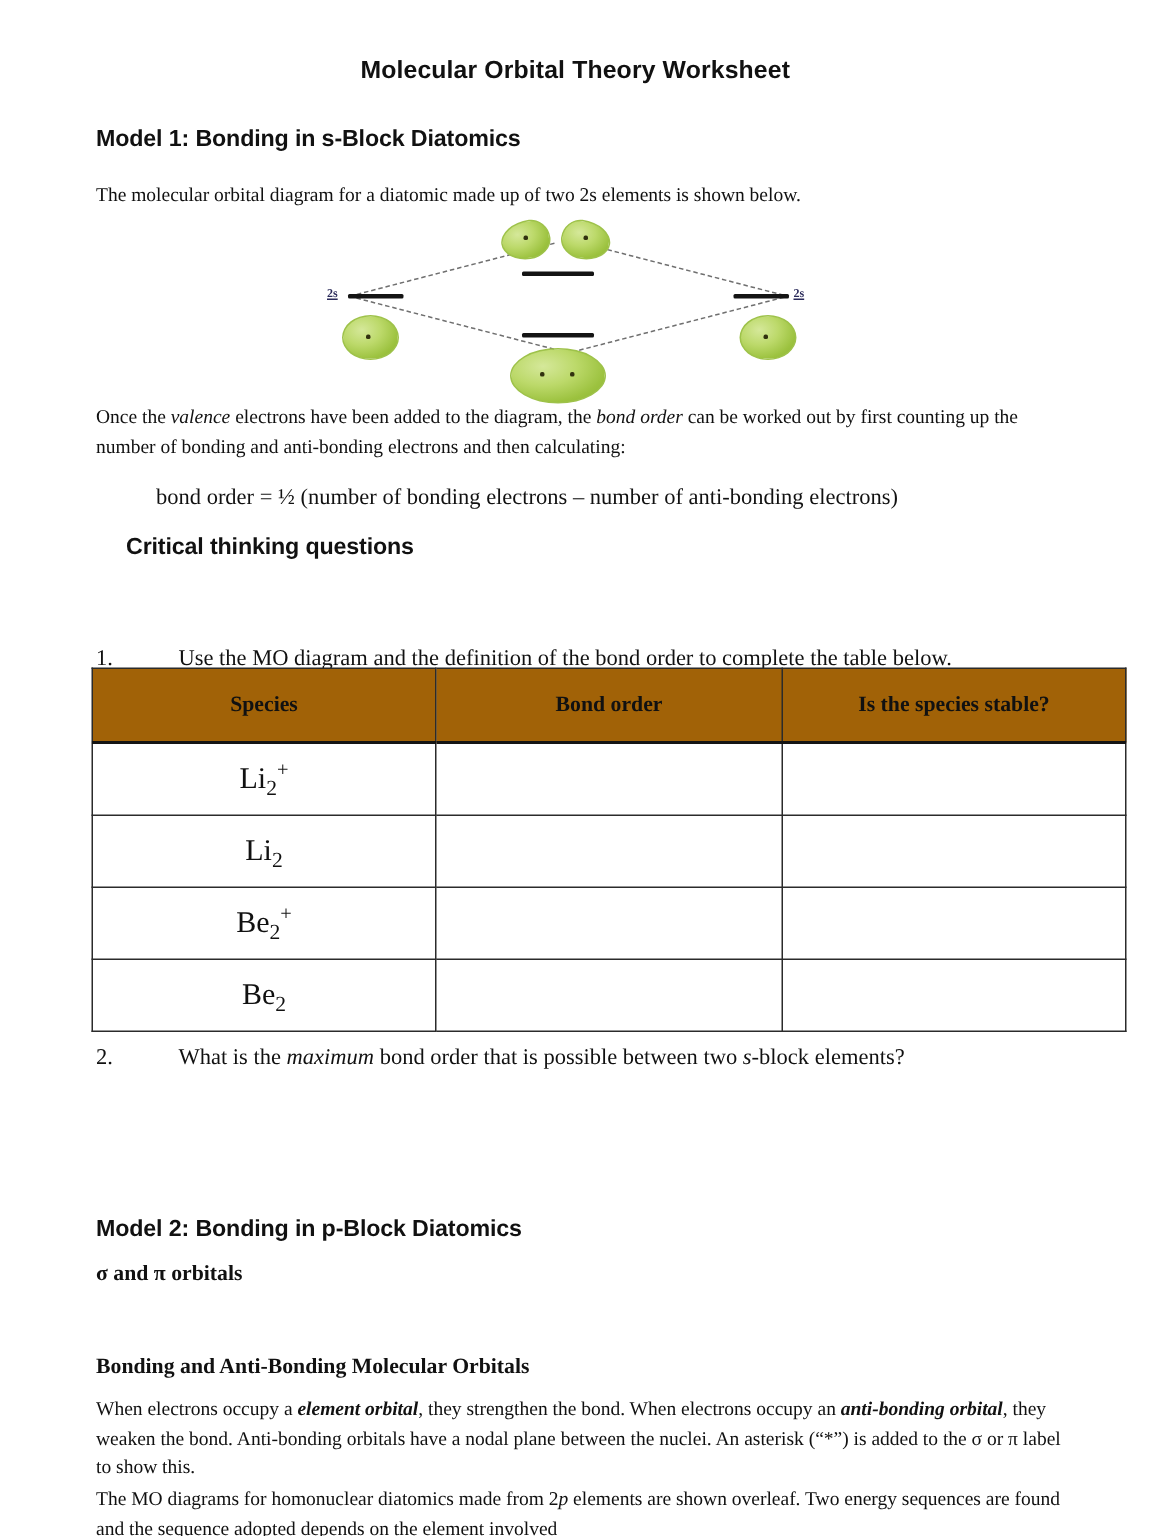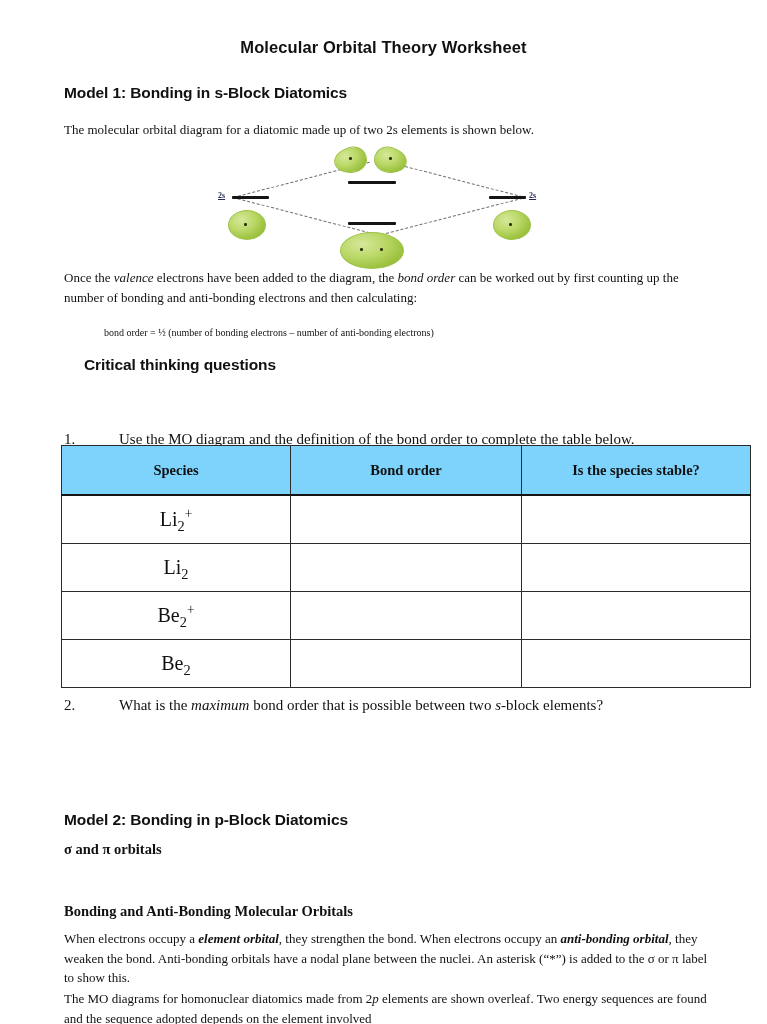--- a/index.html
+++ b/index.html
@@ -62,21 +62,21 @@
     position: absolute;
     left: 64px;
     width: 655px;
     font-size: 14.5px;
     font-weight: bold;
     line-height: 18px;
   }
   .indent-eq {
     position: absolute;
     left: 104px;
-    font-size: 10px;
+    font-size: 15px;
     line-height: 19.5px;
   }
   i { font-style: italic; }
   .bi { font-weight: bold; font-style: italic; }
 
   
   .question {
     position: absolute;
     left: 64px;
     width: 660px;
@@ -150,21 +150,21 @@
     table-layout: fixed;
   }
   .species-table th,
   .species-table td {
     border: 1px solid #2b2b2b;
     text-align: center;
     vertical-align: middle;
     font-size: 20px;
   }
   .species-table thead th {
-    background: #7dd3fc;
+    background: #a16207;
     font-weight: bold;
     height: 46px;
     border-bottom: 2px solid #141414;
     font-size: 14.5px;
   }
   .species-table tbody td {
     height: 45px;
   }
   .col-species { width: 226px; }
   .col-order   { width: 228px; }

